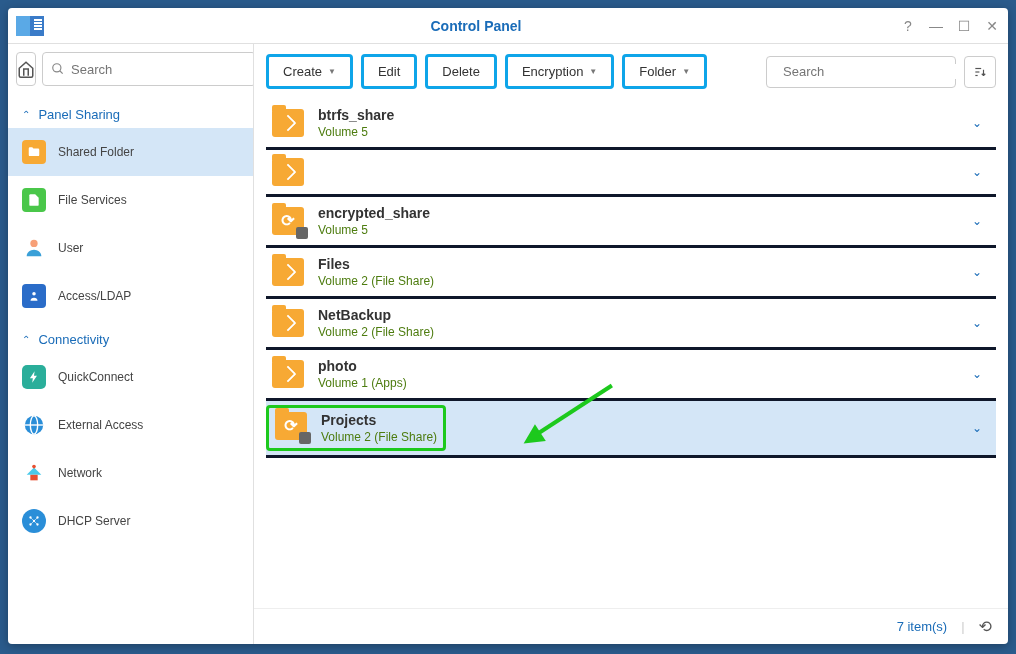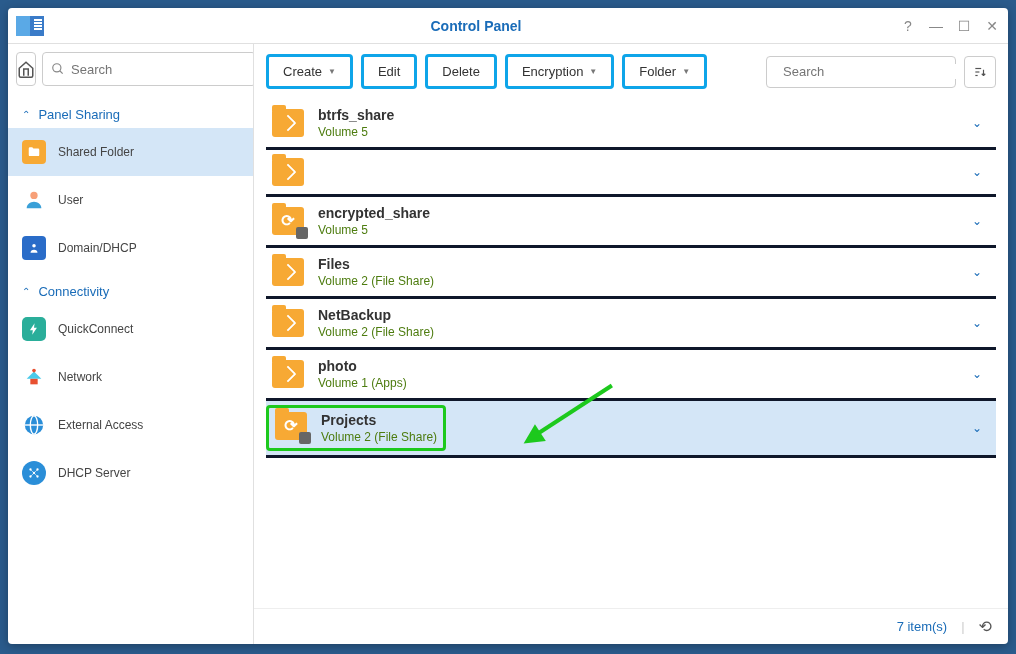--- a/index.html
+++ b/index.html
@@ -323,76 +323,84 @@
 
       <div class="nav-item selected">
         <div class="nav-icon" style="background:#f7a934;color:#fff">
           <svg width="16" height="14" viewBox="0 0 24 24" fill="#fff">
               <path d="M3 6a2 2 0 012-2h4l2 2h8a2 2 0 012 2v9a2 2 0 01-2 2H5a2 2 0 01-2-2V6z"></path>
             </svg>
         </div>
         <span>Shared Folder</span>
       </div>
 
+      <div class="nav-item">
+        <div class="nav-icon" style="background:#4ac74a;color:#fff">
+          <svg width="14" height="14" viewBox="0 0 24 24" fill="#fff">
+              <path d="M14 2H6a2 2 0 00-2 2v16a2 2 0 002 2h12a2 2 0 002-2V8l-6-6z"></path>
+            </svg>
+        </div>
+        <span>File Services</span>
+      </div>
 
       <div class="nav-item">
         <div class="nav-icon">
           <svg width="22" height="22" viewBox="0 0 24 24">
               <circle cx="12" cy="7" r="4" fill="#f7a078"></circle>
               <path d="M4 21c0-4 4-7 8-7s8 3 8 7" fill="#3aa0d8"></path>
             </svg>
         </div>
         <span>User</span>
       </div>
 
 
       <div class="nav-item">
         <div class="nav-icon" style="background:#2a6cc8;color:#fff">
           <svg width="14" height="14" viewBox="0 0 24 24" fill="#fff">
               <circle cx="12" cy="8" r="3"></circle>
               <path d="M6 20c0-3 2.5-5 6-5s6 2 6 5"></path>
             </svg>
         </div>
-        <span>Domain/DHCP</span>
+        <span>Access/LDAP</span>
       </div>
 
       <div class="section-header">
         <span class="chevron-up">⌃</span>
         <span>Connectivity</span>
       </div>
 
       <div class="nav-item">
         <div class="nav-icon" style="background:#2aae9a;color:#fff;border-radius:5px">
           <svg width="14" height="14" viewBox="0 0 24 24" fill="#fff">
               <path d="M13 2L5 14h5l-1 8 8-12h-5l1-8z"></path>
             </svg>
         </div>
         <span>QuickConnect</span>
+      </div>
+
+      <div class="nav-item">
+        <div class="nav-icon">
+          <svg width="22" height="22" viewBox="0 0 24 24">
+              <circle cx="12" cy="12" r="10" fill="#2a8ed8"></circle>
+              <ellipse cx="12" cy="12" rx="4" ry="10" fill="none" stroke="#fff" stroke-width="1.5"></ellipse>
+              <line x1="2" y1="12" x2="22" y2="12" stroke="#fff" stroke-width="1.5"></line>
+            </svg>
+        </div>
+        <span>External Access</span>
       </div>
 
       <div class="nav-item">
         <div class="nav-icon">
           <svg width="22" height="22" viewBox="0 0 24 24">
               <path d="M4 14l8-8 8 8" fill="#4acaea"></path>
               <rect x="8" y="14" width="8" height="6" fill="#e85030"></rect>
               <circle cx="12" cy="5" r="2" fill="#e85030"></circle>
             </svg>
         </div>
         <span>Network</span>
-      </div>
-
-      <div class="nav-item">
-        <div class="nav-icon">
-          <svg width="22" height="22" viewBox="0 0 24 24">
-              <circle cx="12" cy="12" r="10" fill="#2a8ed8"></circle>
-              <ellipse cx="12" cy="12" rx="4" ry="10" fill="none" stroke="#fff" stroke-width="1.5"></ellipse>
-              <line x1="2" y1="12" x2="22" y2="12" stroke="#fff" stroke-width="1.5"></line>
-            </svg>
-        </div>
-        <span>External Access</span>
       </div>
 
       <div class="nav-item">
         <div class="nav-icon" style="background:#2a8ed8;border-radius:50%">
           <svg width="14" height="14" viewBox="0 0 24 24" fill="#fff">
               <circle cx="6" cy="6" r="2"></circle>
               <circle cx="18" cy="6" r="2"></circle>
               <circle cx="6" cy="18" r="2"></circle>
               <circle cx="18" cy="18" r="2"></circle>
               <circle cx="12" cy="12" r="2"></circle>

